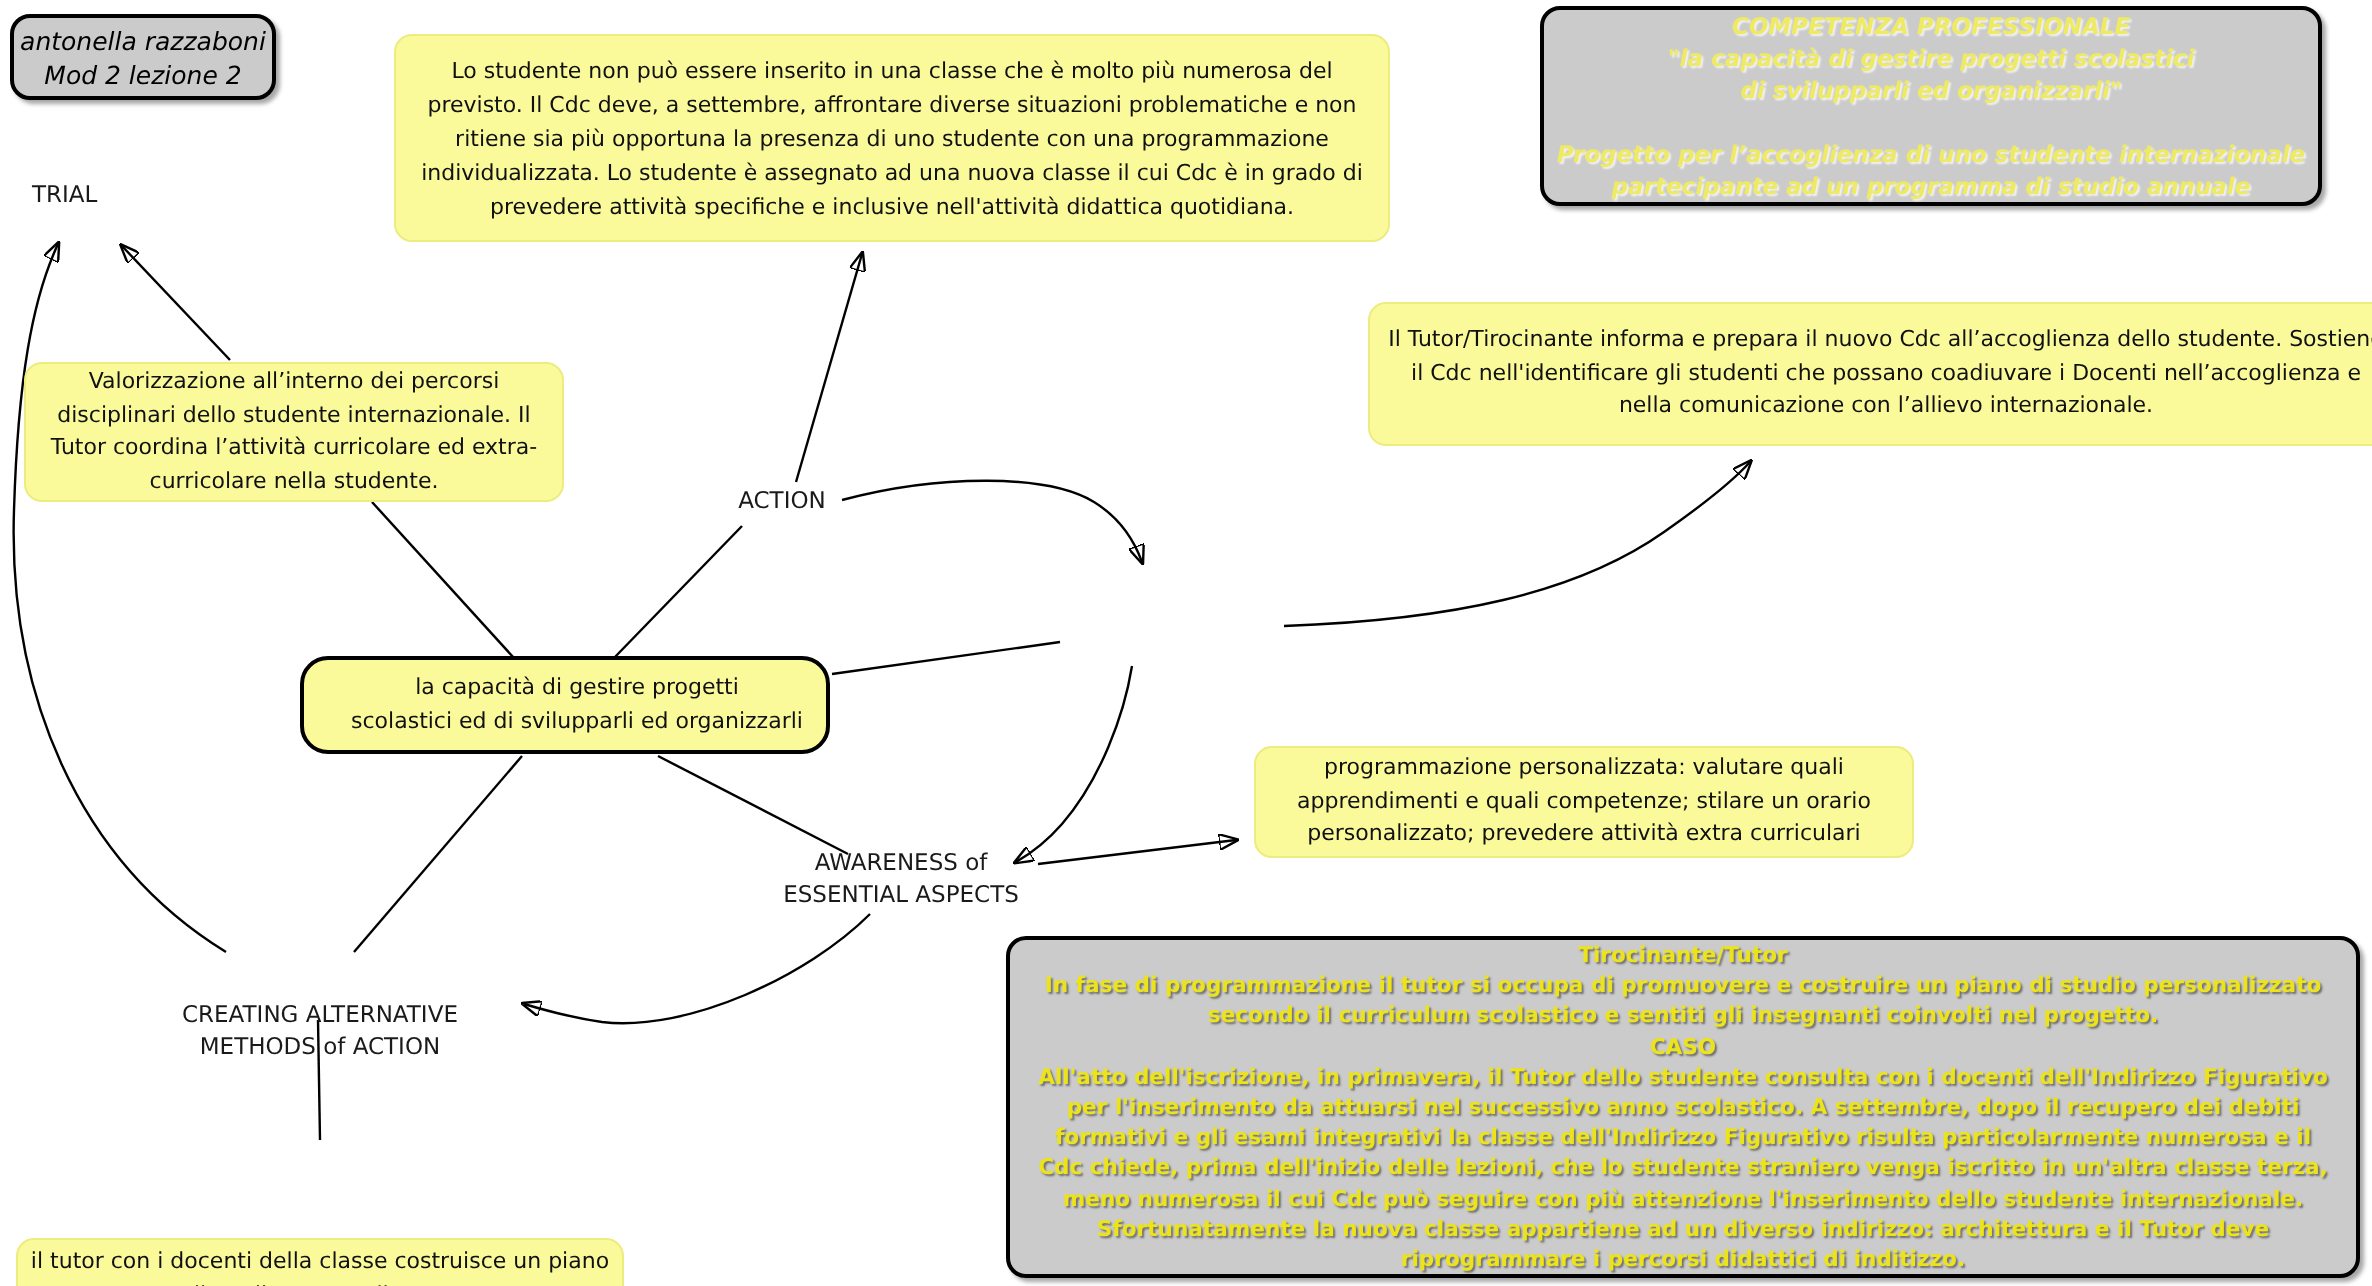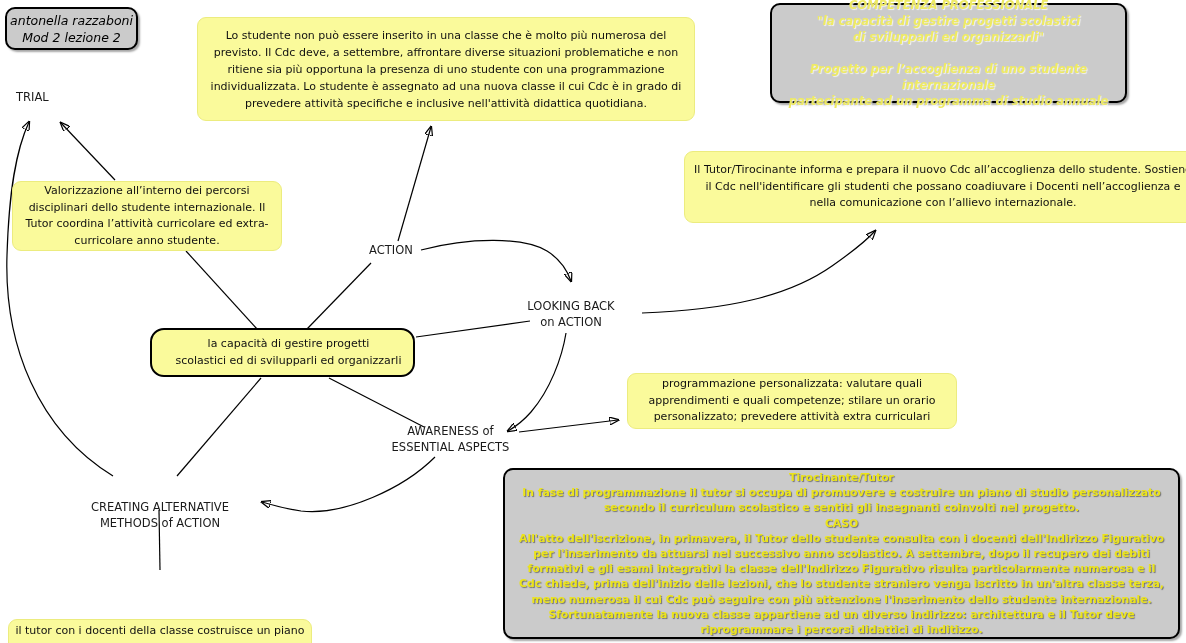--- a/index.html
+++ b/index.html
@@ -67,37 +67,35 @@
     <path d="M519,432 L618,420" marker-end="url(#ah)"></path>
     <path d="M435,457 C404,488 344,516 301,511 C287,509 272,505 262,502" marker-end="url(#ah)"></path>
     <path d="M159,510 L160,570"></path>
   </svg>
 
   <div class="node graybox authorbox" style="left:5px; top:7px; width:133px; height:43px;">antonella razzaboni
 Mod 2 lezione 2</div>
 
   <div class="node note" style="left:197px; top:17px; width:498px; height:104px; line-height:17px;">Lo studente non può essere inserito in una classe che è molto più numerosa del previsto. Il Cdc deve, a settembre, affrontare diverse situazioni problematiche e non ritiene sia più opportuna la presenza di uno studente con una programmazione individualizzata. Lo studente è assegnato ad una nuova classe il cui Cdc è in grado di prevedere  attività specifiche e inclusive nell'attività didattica quotidiana.</div>
 
-  <div class="node graybox competenza" style="left:770px; top:3px; width:357px; height:100px;">COMPETENZA PROFESSIONALE
+  <div class="node graybox competenza" style="left:770px; top:3px; width:391px; height:100px;">COMPETENZA PROFESSIONALE
 "la capacità di gestire progetti scolastici
 di svilupparli ed organizzarli"
 
 Progetto per l’accoglienza di uno studente internazionale
 partecipante ad un programma di studio annuale</div>
 
   <div class="maplabel" style="left:16px; top:90px; width:50px; text-align:left;">TRIAL</div>
 
-  <div class="node note" style="left:12px; top:181px; width:270px; height:70px;">Valorizzazione all’interno dei percorsi disciplinari dello studente internazionale. Il Tutor coordina l’attività curricolare ed extra-curricolare anno studente.</div>
+  <div class="node note" style="left:12px; top:181px; width:270px; height:70px;">Valorizzazione all’interno dei percorsi disciplinari dello studente internazionale. Il Tutor coordina l’attività curricolare ed extra-curricolare nella studente.</div>
 
   <div class="node note" style="left:684px; top:151px; width:518px; height:72px;">Il Tutor/Tirocinante informa e prepara il nuovo Cdc all’accoglienza dello studente. Sostiene il Cdc nell'identificare gli studenti che possano coadiuvare i Docenti nell’accoglienza e nella comunicazione con l’allievo internazionale.</div>
 
   <div class="maplabel" style="left:365px; top:243px; width:52px; text-align:center;">ACTION</div>
 
-  <div class="maplabel" style="left:506px; top:299px; width:130px;">LOOKING BACK
-on ACTION</div>
 
   <div class="node concept" style="left:150px; top:328px; width:265px; height:49px;padding-left:12px;">la capacità di gestire progetti
 scolastici ed di svilupparli ed organizzarli</div>
 
   <div class="maplabel" style="left:383px; top:424px; width:135px;">AWARENESS of
 ESSENTIAL ASPECTS</div>
 
   <div class="node note" style="left:627px; top:373px; width:330px; height:56px;">programmazione personalizzata: valutare quali apprendimenti e quali competenze; stilare un orario personalizzato; prevedere attività extra curriculari</div>
 
   <div class="maplabel" style="left:75px; top:500px; width:170px;">CREATING ALTERNATIVE

